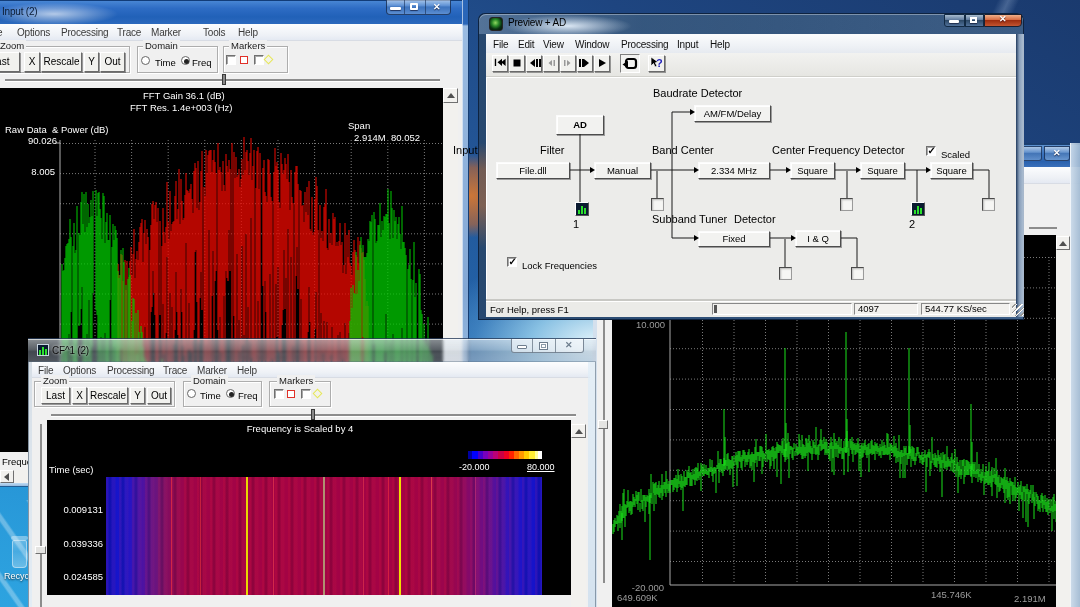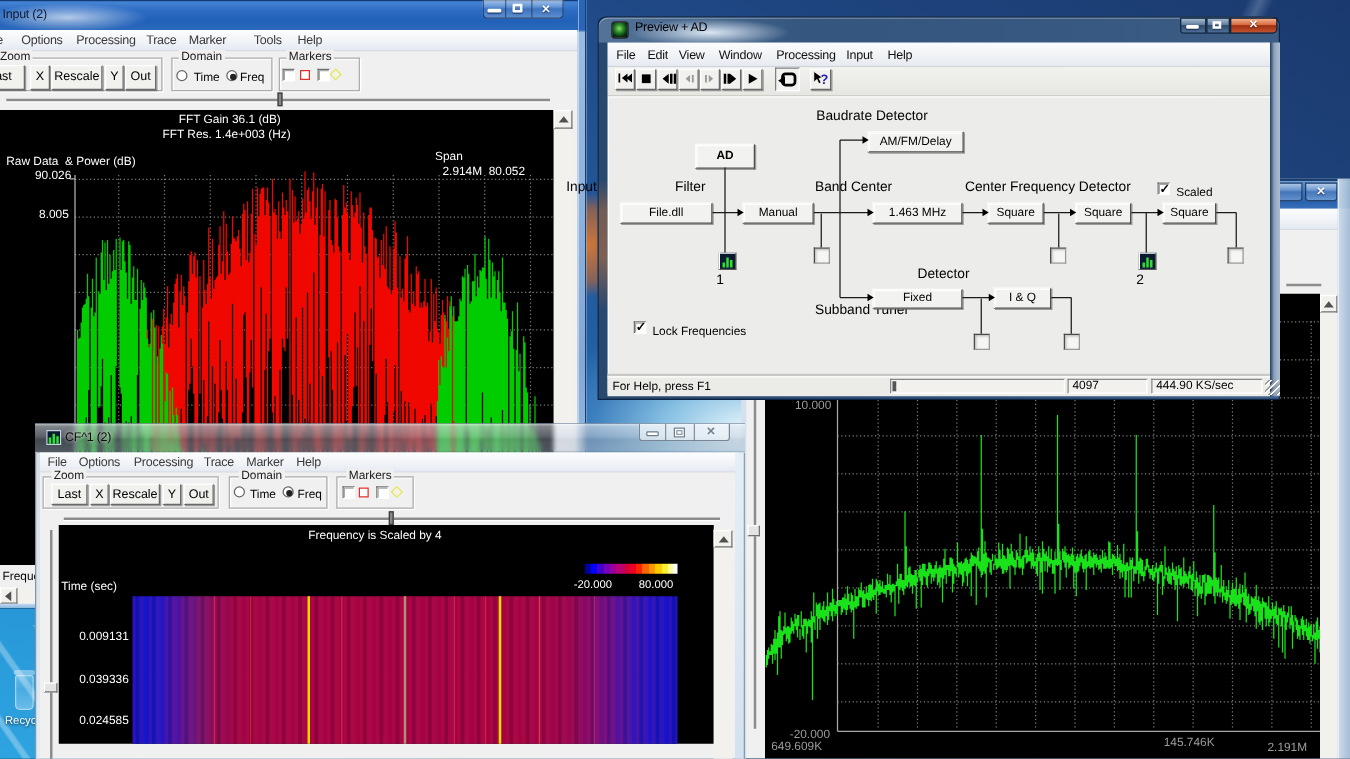--- a/index.html
+++ b/index.html
@@ -206,21 +206,21 @@
   <div style="left:283px;top:70px;width:4px;height:11px;background:#888;border:1px solid #3a3a3a;"></div>
 
   <div style="left:12px;top:85px;width:2px;height:183px;background:#8c8c8c;"></div>
   <div style="left:7px;top:207px;width:11px;height:8px;background:#e4e4e2;border:1px solid;border-color:#fff #707070 #707070 #fff;"></div>
 
   <div style="left:19px;top:81px;width:524px;height:175px;background:#000;overflow:hidden;">
     <div class="t11 white" style="left:123px;top:3px;width:260px;text-align:center;">Frequency is Scaled by 4</div>
     <div class="t11 white" style="left:2px;top:44px;">Time (sec)</div>
     <div style="left:421px;top:31px;width:74px;height:8px;background:linear-gradient(90deg,#0000a0 0 6%,#0000ff 6% 13%,#4400cc 13% 20%,#7700bb 20% 27%,#990099 27% 34%,#bb0077 34% 41%,#cc0044 41% 48%,#ee0022 48% 55%,#ff2200 55% 62%,#ff6600 62% 69%,#ff9900 69% 76%,#ffcc00 76% 83%,#ffee33 83% 90%,#ffff99 90% 95%,#ffffff 95% 100%);"></div>
     <div class="t10 white" style="left:412px;top:42px;">-20.000</div>
-    <div class="t10 white" style="left:464px;top:42px;">80.000</div>
+    <div class="t10 white" style="left:480px;top:42px;text-decoration:underline;">80.000</div>
     <div class="t11 white" style="left:-4px;top:84px;width:60px;text-align:right;">0.009131</div>
     <div class="t11 white" style="left:-4px;top:118px;width:60px;text-align:right;">0.039336</div>
     <div class="t11 white" style="left:-4px;top:151px;width:60px;text-align:right;">0.024585</div>
 
     <div style="left:59px;top:57px;width:436px;height:125px;background:
       repeating-linear-gradient(90deg, rgba(255,40,40,0.10) 0 2px, rgba(0,0,0,0.12) 3px 5px, rgba(255,60,60,0.08) 6px 9px, rgba(0,0,0,0) 10px 13px),
       linear-gradient(90deg,#1212c8 0%,#1a16cc 4.5%,#4812a8 8%,#701478 12%,#8c0a58 15%,#a00448 19%,#a40344 40%,#a20346 55%,#a40344 70%,#980650 80%,#6c0e88 87%,#3414b8 92%,#1a14cc 96%,#1212c8 100%);"></div>
     <div style="left:199px;top:57px;width:2px;height:125px;background:#e8d800;"></div>
     <div style="left:352px;top:57px;width:2px;height:125px;background:#f0e000;"></div>
     <div style="left:276px;top:57px;width:2px;height:125px;background:#b09070;"></div>
@@ -321,26 +321,26 @@
 
   <div style="left:8px;top:64px;width:530px;height:224px;background:#ececea;box-shadow:inset 1px 1px 0 #fff;"></div>
   <div class="lbl" style="left:-25px;top:131px;width:160px;">Input</div>
       <div class="dbox" style="left:18px;top:149px;width:74px;height:17px;line-height:15px;">File.dll</div>
       <div class="lbl" style="left:62px;top:131px;width:160px;">Filter</div>
       <div class="dbox" style="left:116px;top:149px;width:57px;height:17px;line-height:15px;">Manual</div>
       <div class="dbox" style="left:78px;top:102px;width:48px;height:20px;line-height:18px;font-weight:bold;">AD</div>
       <div class="lbl" style="left:175px;top:74px;width:160px;">Baudrate Detector</div>
       <div class="dbox" style="left:216px;top:92px;width:77px;height:17px;line-height:15px;">AM/FM/Delay</div>
       <div class="lbl" style="left:174px;top:131px;width:160px;">Band Center</div>
-      <div class="dbox" style="left:220px;top:149px;width:72px;height:17px;line-height:15px;">1.463 MHz</div>
+      <div class="dbox" style="left:220px;top:149px;width:72px;height:17px;line-height:15px;">2.334 MHz</div>
       <div class="lbl" style="left:294px;top:131px;width:160px;">Center Frequency Detector</div>
       <div class="dbox" style="left:312px;top:149px;width:45px;height:17px;line-height:15px;">Square</div>
       <div class="dbox" style="left:382px;top:149px;width:45px;height:17px;line-height:15px;">Square</div>
       <div class="dbox" style="left:452px;top:149px;width:43px;height:17px;line-height:15px;">Square</div>
-      <div class="lbl" style="left:174px;top:200px;width:160px;margin-top:29px;">Subband Tuner</div>
+      <div class="lbl" style="left:174px;top:200px;width:160px;">Subband Tuner</div>
       <div class="dbox" style="left:220px;top:218px;width:72px;height:16px;line-height:14px;">Fixed</div>
       <div class="lbl" style="left:256px;top:200px;width:160px;">Detector</div>
       <div class="dbox" style="left:317px;top:217px;width:46px;height:17px;line-height:15px;">I &amp; Q</div>
       <div class="port" style="left:173px;top:185px;"></div>
       <div class="port" style="left:362px;top:185px;"></div>
       <div class="port" style="left:504px;top:185px;"></div>
       <div class="port" style="left:301px;top:254px;"></div>
       <div class="port" style="left:373px;top:254px;"></div>
       <div style="left:97px;top:189px;width:14px;height:14px;background:#0a1a30;border:1px solid;border-color:#fff #555 #555 #fff;">
         <span style="position:absolute;left:2px;top:7px;width:2px;height:4px;background:#2ce02c;"></span>
@@ -374,18 +374,18 @@
 
   <div style="left:8px;top:288px;width:530px;height:16px;background:#ebebe8;border-top:1px solid #fff;box-shadow:0 -2px 0 #c8c8c4;"></div>
   <div class="t11" style="left:12px;top:291px;color:#000;">For Help, press F1</div>
   <div style="left:234px;top:290px;width:140px;height:12px;background:#f2f1ee;border:1px solid;border-color:#888 #fff #fff #888;">
         <span style="position:absolute;left:1px;top:1px;width:3px;height:8px;background:#555;"></span>
       </div>
   <div style="left:376px;top:290px;width:64px;height:12px;background:#f2f1ee;border:1px solid;border-color:#888 #fff #fff #888;">
         <span class="t11" style="position:absolute;left:3px;top:-1px;color:#000;">4097</span>
       </div>
   <div style="left:443px;top:290px;width:89px;height:12px;background:#f2f1ee;border:1px solid;border-color:#888 #fff #fff #888;">
-        <span class="t11" style="position:absolute;left:3px;top:-1px;color:#000;">444.90 KS/sec</span>
+        <span class="t11" style="position:absolute;left:3px;top:-1px;color:#000;">544.77 KS/sec</span>
       </div>
   <div style="left:534px;top:291px;width:12px;height:12px;background:repeating-linear-gradient(135deg,rgba(0,0,0,0) 0 2px,#9a9a96 2px 3px,#fff 3px 4px);"></div>
 </div>
 
 </div>
 
 </body></html>

